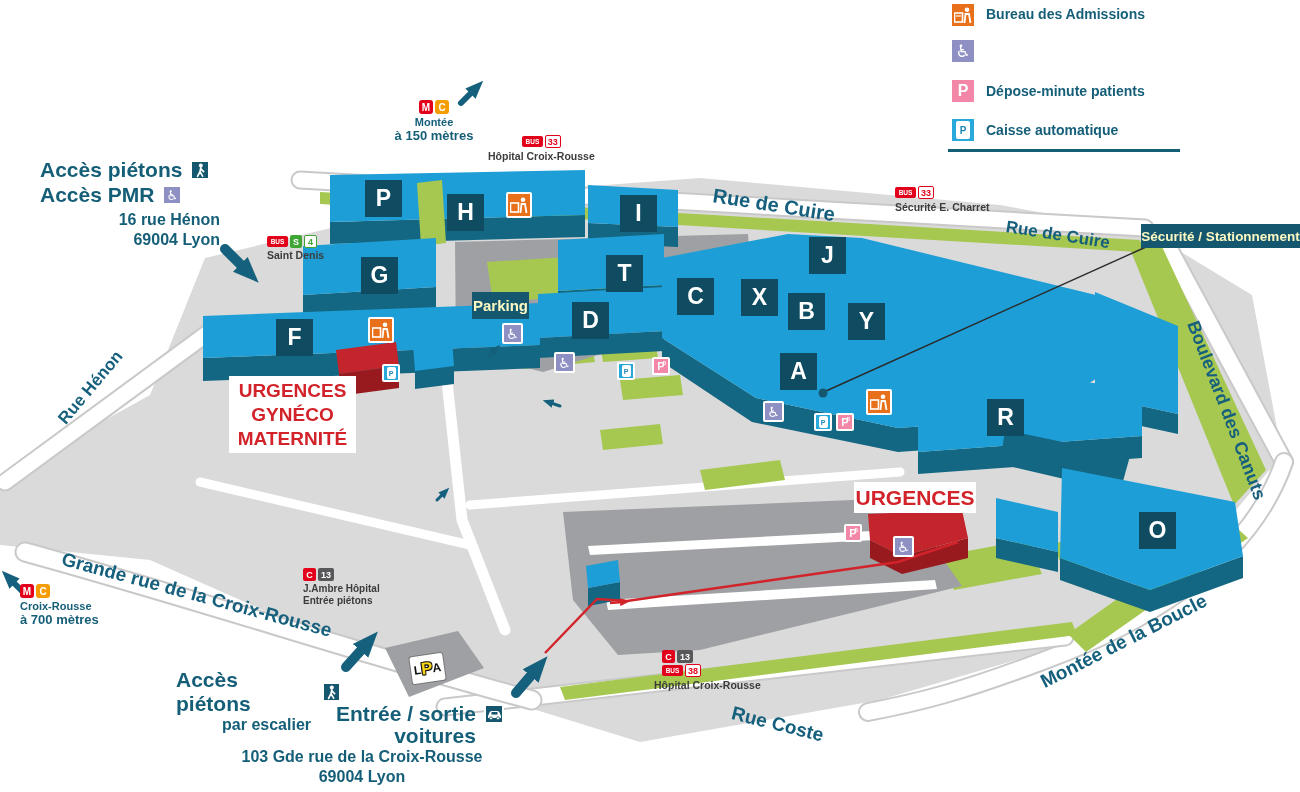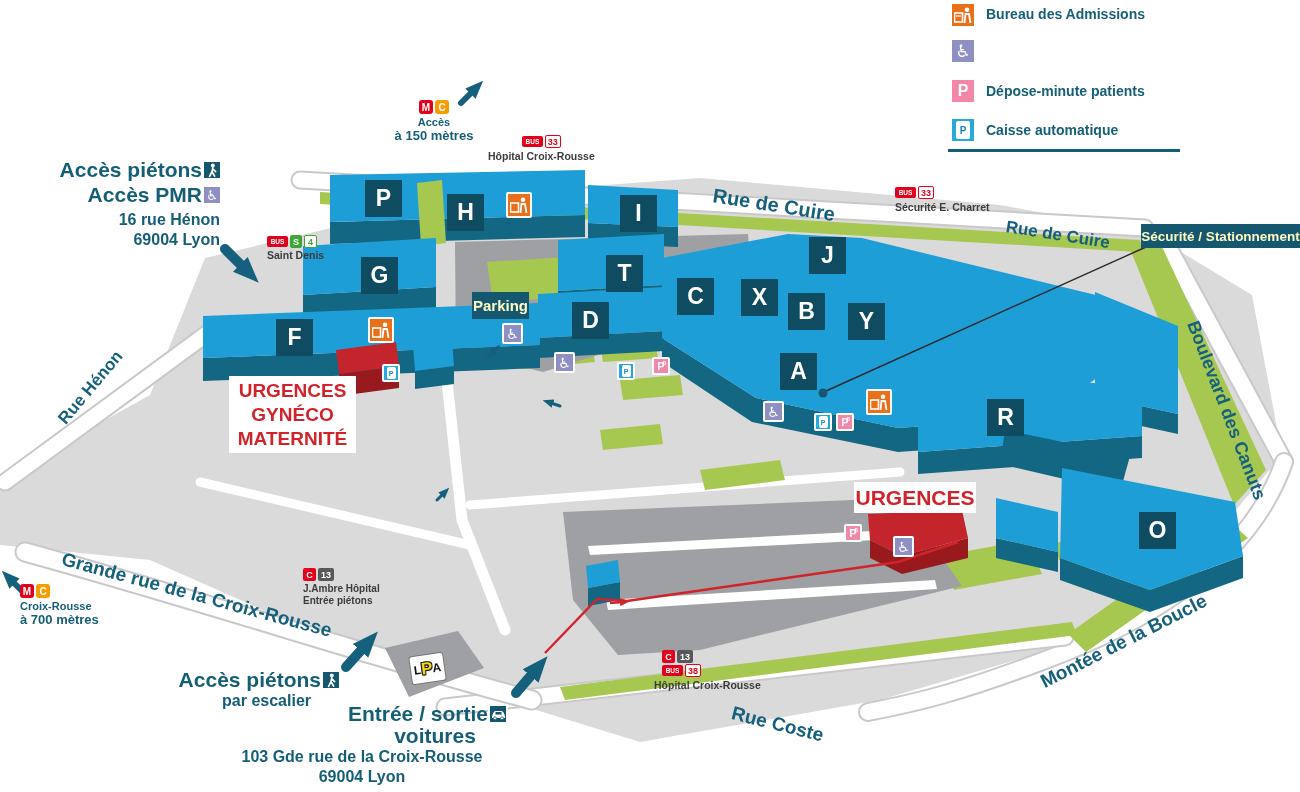--- a/index.html
+++ b/index.html
@@ -56,21 +56,21 @@
   .street { position:absolute; color:#16607D; font-weight:bold; white-space:nowrap; }
 
   
   .navybox { position:absolute; background:#14576F; color:#fef9c3; font-weight:bold;
              display:flex; align-items:center; justify-content:center; }
   .whitebox { position:absolute; background:#fff; color:#D2232A; font-weight:bold;
               display:flex; flex-direction:column; align-items:center; justify-content:center; }
 
   .txt-lg { font-size:21px; font-weight:bold; color:#155E78; }
   .txt-md { font-size:16px; font-weight:bold; color:#155E78; }
-  .row-end { display:flex; justify-content:flex-end; align-items:center; gap:0; }
+  .row-end { display:flex; justify-content:flex-start; align-items:center; gap:8px; }
 
   .lpa { position:absolute; width:33px; height:27px; background:#fff; border-radius:2px;
          display:flex; align-items:center; justify-content:center; font-weight:bold;
          transform:rotate(-8deg); box-shadow:0 0 0 1px #777; }
   .lpa span.l, .lpa span.a { color:#111; font-size:12px; }
   .lpa span.p { color:#F7D417; font-size:17px; text-shadow:1px 1px 0 #111, -1px -1px 0 #111, 1px -1px 0 #111, -1px 1px 0 #111; }
 </style>
 </head>
 <body>
 
@@ -256,21 +256,21 @@
   </div>
   <div class="txt-md" style="text-align:right; margin-top:4px; padding-right:2px;">16 rue Hénon</div>
   <div class="txt-md" style="text-align:right; margin-top:2px; padding-right:2px;">69004 Lyon</div>
 </div>
 
 <div class="abs" style="left:388px; top:100px; width:92px; text-align:center;">
   <div style="display:flex; justify-content:center; gap:2px;">
     <span class="b b-m">M</span>
     <span class="b b-cm">C</span>
   </div>
-  <div class="navy bold" style="font-size:11px; margin-top:2px;">Accès</div>
+  <div class="navy bold" style="font-size:11px; margin-top:2px;">Montée</div>
   <div class="navy bold" style="font-size:13px;">à 150 mètres</div>
 </div>
 
 <div class="abs" style="left:488px; top:135px;">
   <div class="badgerow" style="justify-content:center;">
     <span class="b b-bus">BUS</span>
     <span class="b b-redline">33</span>
   </div>
   <div class="stopname" style="margin-top:2px;">Hôpital Croix-Rousse</div>
 </div>

